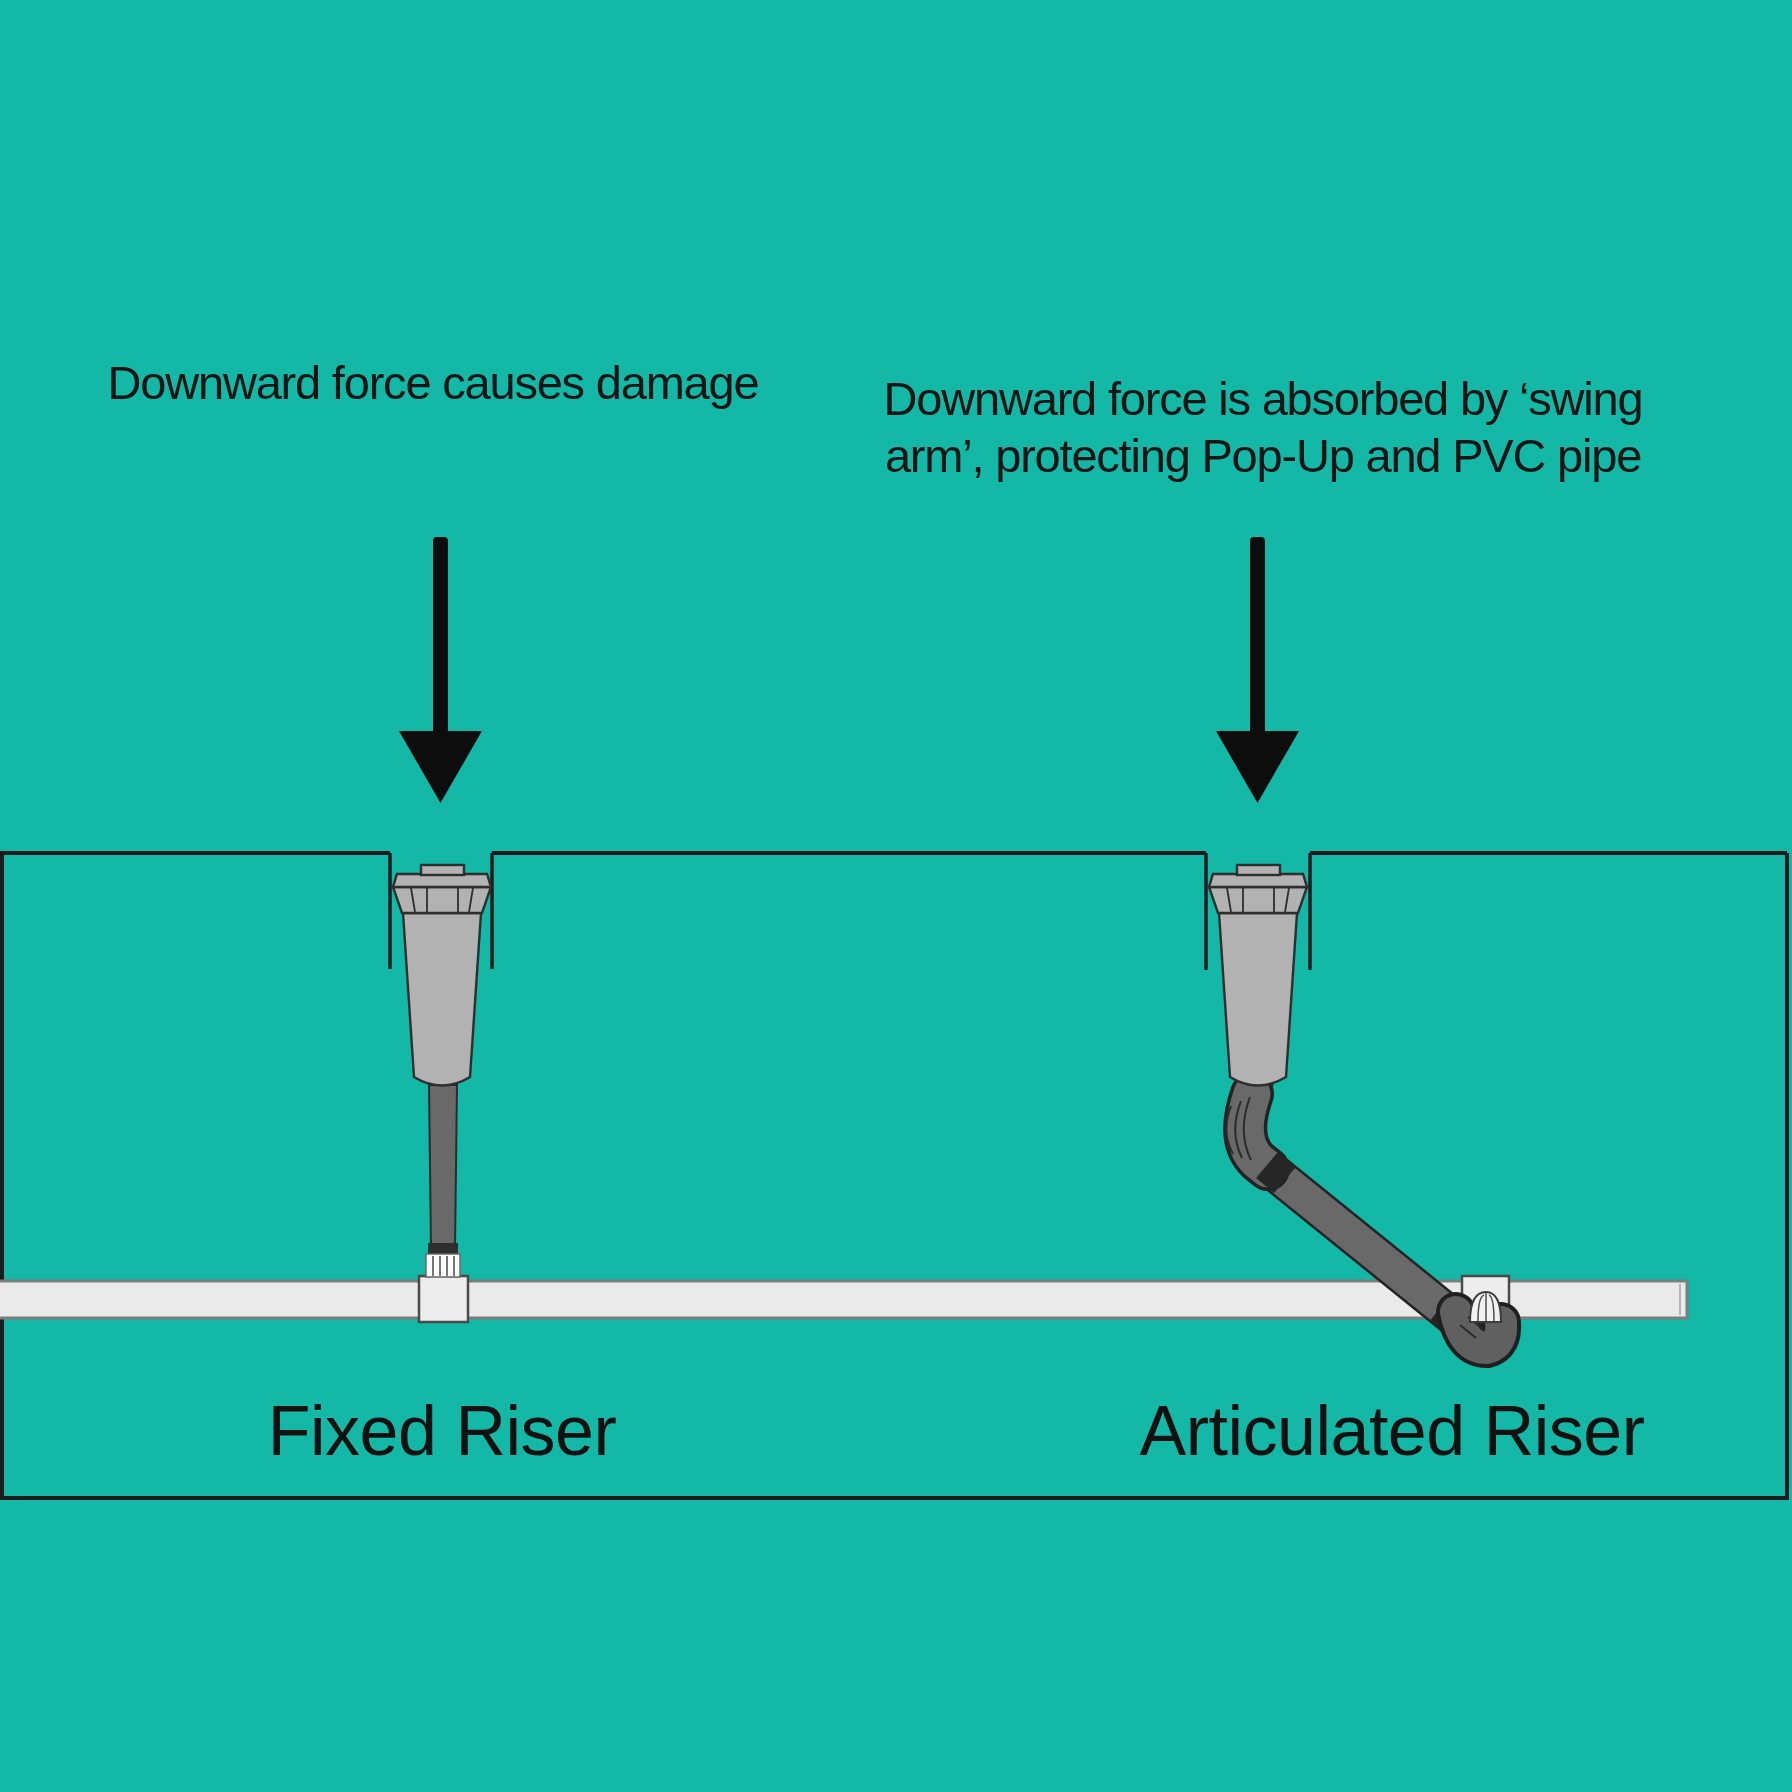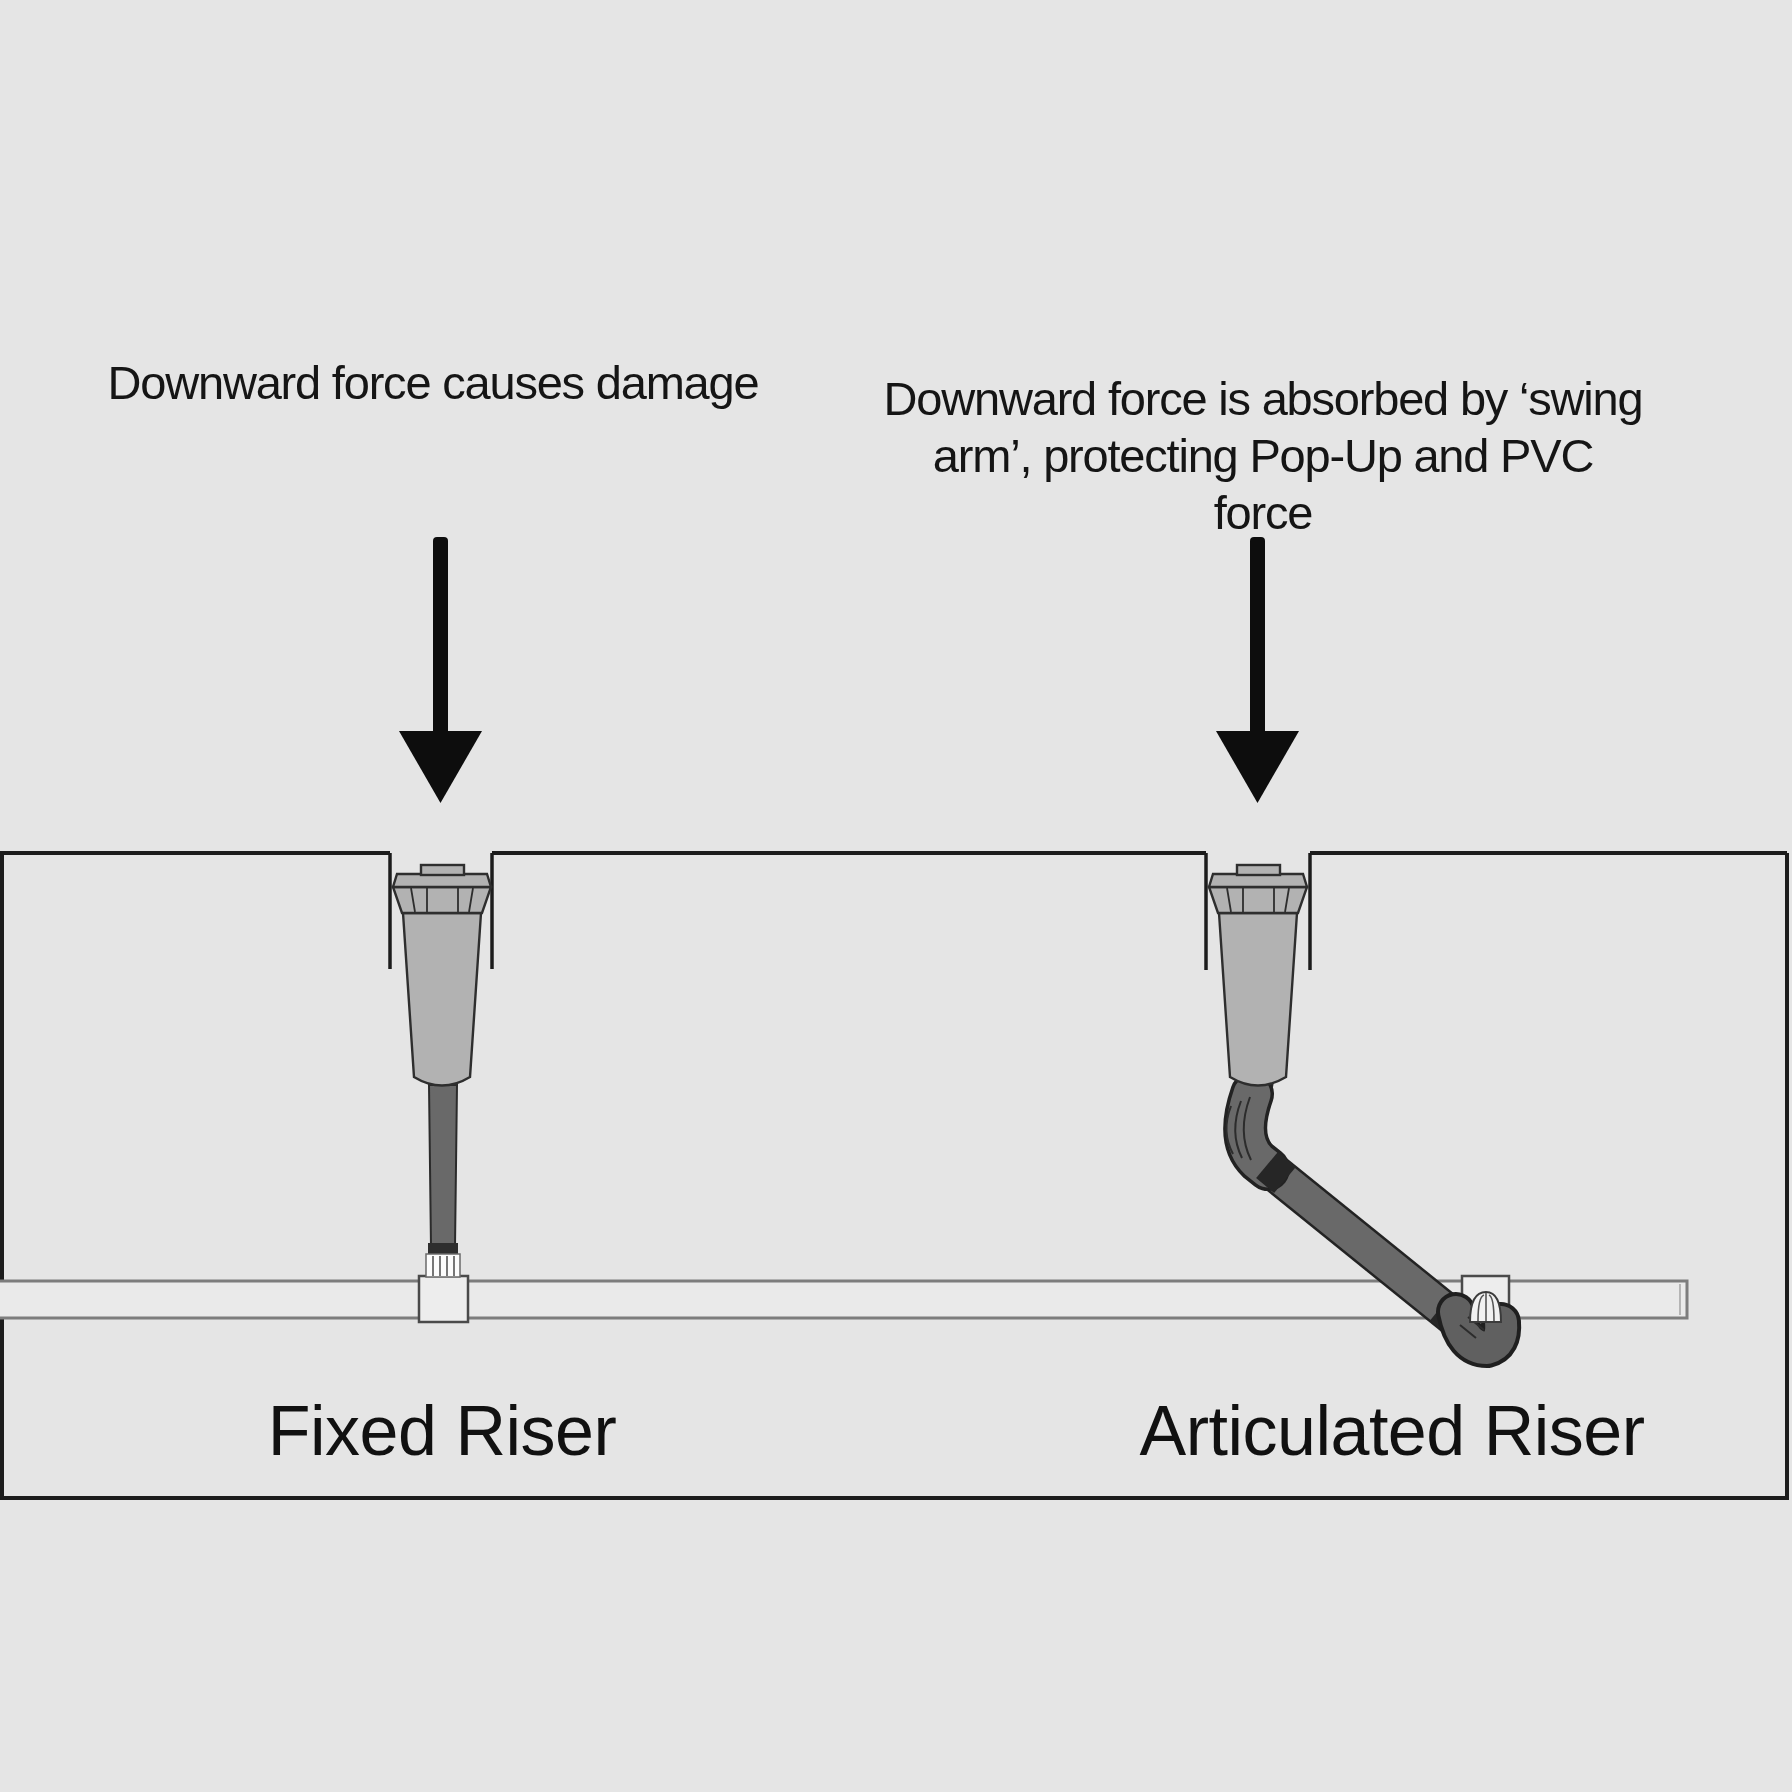--- a/index.html
+++ b/index.html
@@ -1,17 +1,17 @@
 <!DOCTYPE html>
 <html><head>
 <meta charset="utf-8">
 <style>
   html,body { margin:0; padding:0; background:#ffffff; }
   #stage {
-    position:relative; width:1792px; height:1792px; background:#e5e5e5;
+    position:relative; width:1792px; height:1792px; background:#14b8a6;
     font-family:"Liberation Sans", sans-serif; color:#151515; overflow:hidden;
   }
   #diagram-svg { position:absolute; left:0; top:0; }
 
   .caption {
     position:absolute; top:354px; text-align:center;
     font-size:47px; line-height:57px; letter-spacing:-1.2px; color:#151515;
   }
   .caption span { display:block; }
   #caption-left  { left:75px;  width:716px; }
@@ -47,21 +47,21 @@
 </head>
 <body>
 
 <div id="stage">
 
   <div id="caption-left" class="caption">
     <span>Downward force causes damage</span>
   </div>
   <div id="caption-right" class="caption">
     <span>Downward force is absorbed by ‘swing</span>
-    <span>arm’, protecting Pop-Up and PVC force</span>
+    <span>arm’, protecting Pop-Up and PVC pipe</span>
   </div>
 
   <svg id="diagram-svg" width="1792" height="1792" viewBox="0 0 1792 1792">
 
     <g>
       <rect x="433" y="537" width="15" height="198" rx="4" fill="#0d0d0d"></rect>
       <polygon points="399,731 482,731 440.5,803" fill="#0d0d0d"></polygon>
     </g>
     <g>
       <rect x="1250" y="537" width="15" height="198" rx="4" fill="#0d0d0d"></rect>

